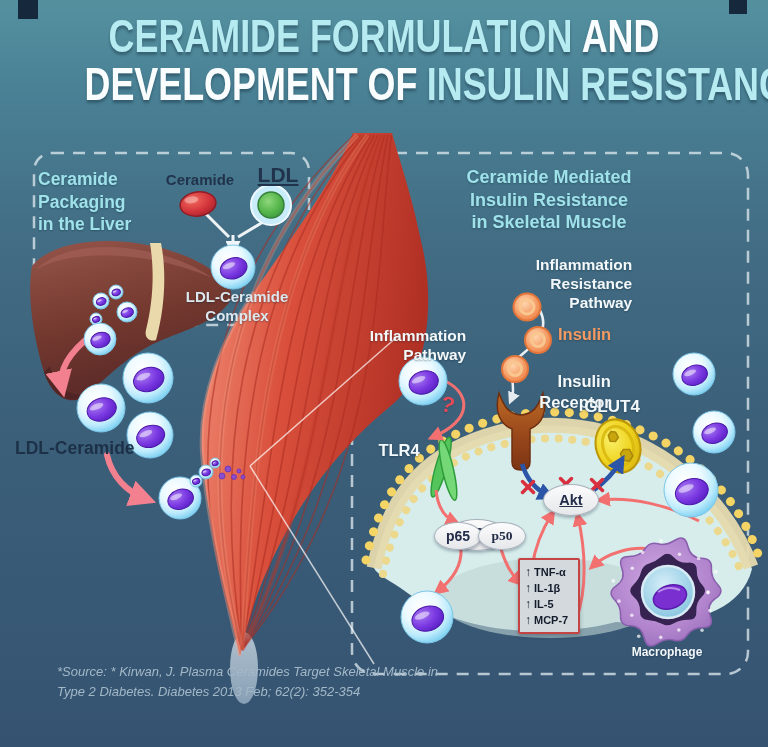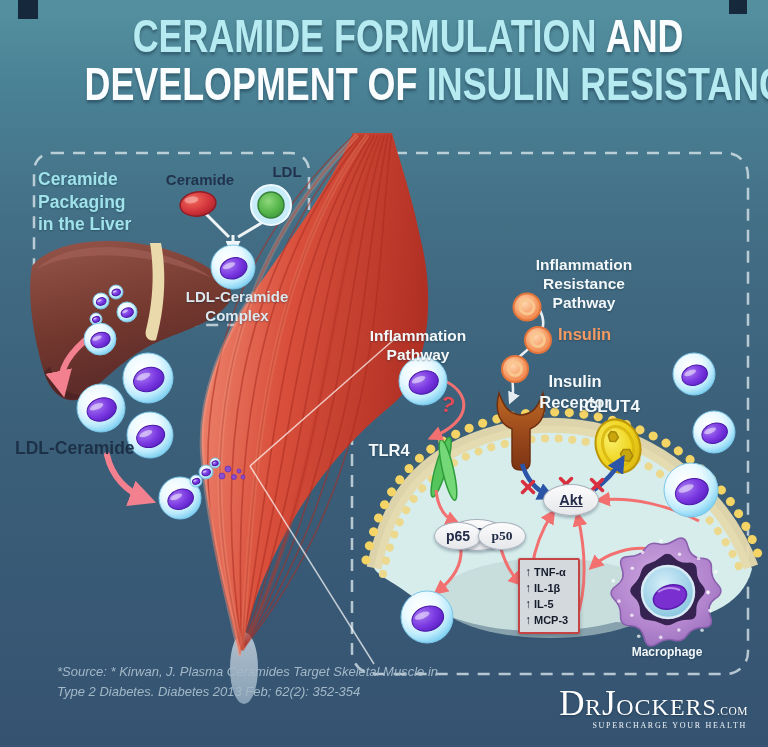--- a/index.html
+++ b/index.html
@@ -7,48 +7,48 @@
     position:relative;width:768px;height:747px;overflow:hidden;
     font-family:"Liberation Sans",sans-serif;
     background:linear-gradient(180deg,#54919f 0%,#4a8195 12%,#426d84 32%,#3b5f79 58%,#355371 100%);
   }
   #art{position:absolute;left:0;top:0;z-index:1;}
   .corner-mark{position:absolute;background:#16293c;z-index:6;}
   #cm-l{left:18px;top:0;width:20px;height:19px;}
   #cm-r{left:729px;top:0;width:18px;height:14px;}
 
   
-  #title{position:absolute;left:0;top:12px;width:768px;text-align:right;z-index:5;}
+  #title{position:absolute;left:0;top:12px;width:768px;text-align:center;z-index:5;}
   .t-line{
     font-weight:bold;font-size:46px;line-height:48px;letter-spacing:0px;
     transform:scaleX(.78);transform-origin:50% 50%;white-space:nowrap;
     text-shadow:0 3px 3px rgba(8,30,45,.35);
   }
   .t-cyan{color:#b6ebf1;}
   .t-white{color:#fafdfe;}
   .t-gap{display:inline-block;width:12px;}
 
   
   .lbl{position:absolute;font-weight:bold;white-space:pre-line;z-index:4;}
   .ctr{transform:translateX(-50%);text-align:center;}
   .cyanhead{color:#9fe2ea;text-shadow:0 1px 2px rgba(10,35,50,.35);}
-  .whitelbl{color:#f3f8fa;text-shadow:0 1px 2px rgba(10,35,50,.4);}
+  .whitelbl{color:#f3f8fa;text-shadow:0 1px 2px rgba(10,35,50,.4);text-align:right;}
   .darklbl{color:#21334c;}
   #lbl-liver-heading{left:38px;top:168px;font-size:17.5px;line-height:22.5px;text-align:left;}
   #lbl-ceramide{left:200px;top:171px;font-size:15px;}
-  #lbl-ldl{left:287px;top:163px;font-size:15px;}
+  #lbl-ldl{left:278px;top:163px;font-size:21px;text-decoration:underline;}
   #lbl-complex{left:237px;top:288px;font-size:15px;line-height:18.5px;color:#dce7ee;text-shadow:0 1px 2px rgba(10,35,50,.4);}
   #lbl-ldl-ceramide{left:15px;top:438px;font-size:17.5px;color:#1c3148;}
   #lbl-muscle-heading{left:549px;top:166px;font-size:18px;line-height:22.5px;}
   #lbl-resist{left:584px;top:255px;font-size:15.5px;line-height:19px;}
   #lbl-inflam{left:418px;top:326px;font-size:15.5px;line-height:19px;}
   #lbl-insulin{left:558px;top:325px;font-size:16.5px;color:#f59a60;text-shadow:0 1px 2px rgba(10,35,50,.35);}
   #lbl-receptor{left:575px;top:371px;font-size:16.5px;line-height:21px;}
   #lbl-glut4{left:612px;top:397px;font-size:17px;}
-  #lbl-tlr4{left:389px;top:441px;font-size:16.5px;}
+  #lbl-tlr4{left:399px;top:441px;font-size:16.5px;}
   #lbl-question{left:441px;top:392px;font-size:22px;color:#e24a58;transform:rotate(14deg);text-shadow:0 1px 1px rgba(10,35,50,.3);}
   #lbl-macrophage{left:667px;top:645px;font-size:12px;}
 
   
   .oval{
     position:absolute;transform:translate(-50%,-50%);z-index:4;
     background:linear-gradient(#fcfcfd,#e6e7ea);
     border:1px solid #a9b2bc;border-radius:50%;
     display:flex;align-items:center;justify-content:center;
     color:#232c49;font-weight:bold;
@@ -422,20 +422,23 @@
 
   <div class="lbl cyanhead" id="lbl-liver-heading">Ceramide
 Packaging
 in the Liver</div>
   <div class="lbl darklbl ctr" id="lbl-ceramide">Ceramide</div>
   <div class="lbl darklbl ctr" id="lbl-ldl">LDL</div>
   <div class="lbl ctr" id="lbl-complex">LDL-Ceramide
 Complex</div>
   <div class="lbl" id="lbl-ldl-ceramide">LDL-Ceramide</div>
 
+  <div class="lbl cyanhead ctr" id="lbl-muscle-heading">Ceramide Mediated
+Insulin Resistance
+in Skeletal Muscle</div>
   <div class="lbl whitelbl ctr" id="lbl-resist">Inflammation
 Resistance
 Pathway</div>
   <div class="lbl whitelbl ctr" id="lbl-inflam">Inflammation
 Pathway</div>
   <div class="lbl" id="lbl-insulin">Insulin</div>
   <div class="lbl whitelbl ctr" id="lbl-receptor">Insulin
 Receptor</div>
   <div class="lbl whitelbl ctr" id="lbl-glut4">GLUT4</div>
   <div class="lbl whitelbl ctr" id="lbl-tlr4">TLR4</div>
@@ -455,25 +458,21 @@
     <div class="cyt-row">
         <span class="cyt-arrow">↑</span>
         <span>IL-1β</span>
       </div>
     <div class="cyt-row">
         <span class="cyt-arrow">↑</span>
         <span>IL-5</span>
       </div>
     <div class="cyt-row">
         <span class="cyt-arrow">↑</span>
-        <span>MCP-3</span>
+        <span>MCP-7</span>
       </div>
   </div>
 
   <div id="footer-source"><span>*Source: * Kirwan, J. Plasma Ceramides Target Skeletal Muscle in</span>
 <span>Type 2 Diabetes. Diabetes 2013 Feb; 62(2): 352-354</span></div>
 
-  <div id="logo">
-    <div id="logo-main"><span class="lg-big">D</span><span class="lg-mid">R</span><span class="lg-big">J</span><span class="lg-mid">OCKERS</span><span class="lg-com">.COM</span></div>
-    <div id="logo-tag">SUPERCHARGE YOUR HEALTH</div>
-  </div>
 
 </div>
 
 </body></html>

